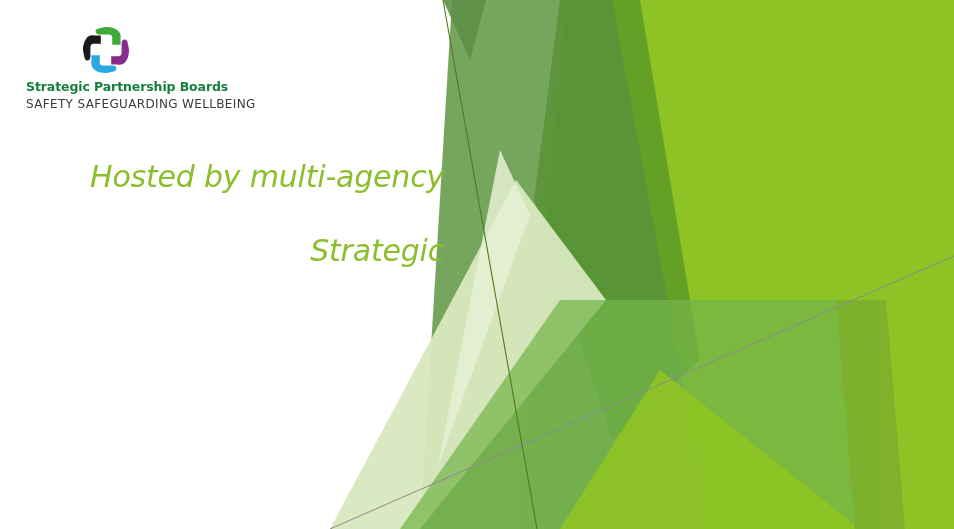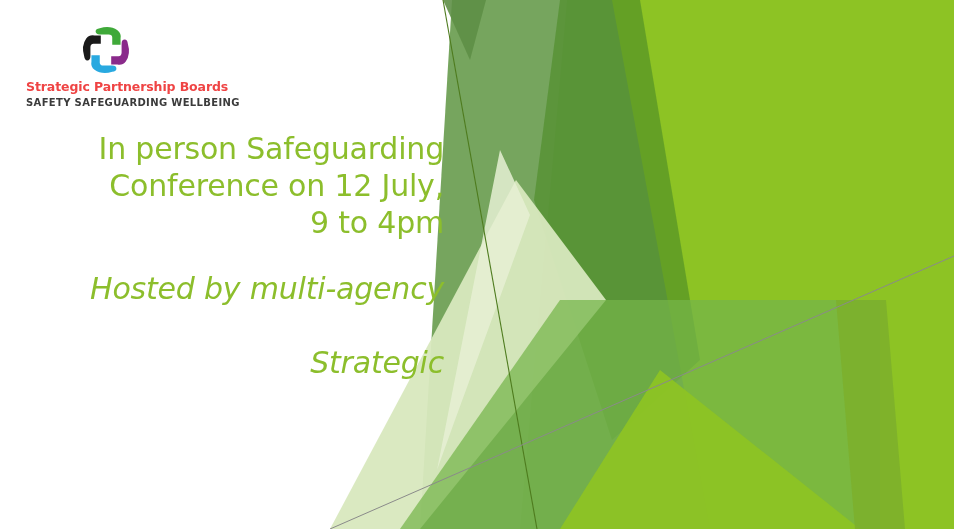--- a/index.html
+++ b/index.html
@@ -38,29 +38,29 @@
   .logo-mark {
     width: 52px;
     height: 52px;
     margin: 0 auto 4px auto;
     display: block;
   }
   .logo-title {
     font-family: "DejaVu Sans", sans-serif;
     font-size: 12.5px;
     font-weight: bold;
-    color: #ef4444;
+    color: #15803d;
     letter-spacing: -0.1px;
     line-height: 1.1;
     white-space: nowrap;
   }
   .logo-sub {
     font-family: "DejaVu Sans", sans-serif;
-    font-size: 10px;
-    font-weight: bold;
+    font-size: 12px;
+    font-weight: normal;
     color: #3b3b3b;
     letter-spacing: 0.35px;
     margin-top: 3px;
     white-space: nowrap;
   }
 
   
   .text-block {
     position: absolute;
     left: 48px;
@@ -125,18 +125,17 @@
       <path fill="#29A9E0" d="M62 92 Q42 98 28 88 Q20 82 22 72 L22 60 L38 60 L38 74 Q38 80 45 80 L62 80 Q70 80 70 86 Q70 91 62 92 Z"></path>
 
       <path fill="#1A1A1A" d="M8 62 Q2 42 12 28 Q18 20 28 22 L40 22 L40 38 L26 38 Q20 38 20 45 L20 62 Q20 70 14 70 Q9 70 8 62 Z"></path>
     </svg>
 
     <div class="logo-title">Strategic Partnership Boards</div>
     <div class="logo-sub">SAFETY  SAFEGUARDING  WELLBEING</div>
   </div>
 
   <div class="text-block">
-    <p class="headline"><span>In person Safeguarding</span><br><span>Conference on 12 July,</span><br><span>9 to 4pm</span></p>
 
     <p class="headline second"><span>Hosted by multi-agency</span><br><br><span>Strategic</span></p>
   </div>
 
 </div>
 
 </body></html>

